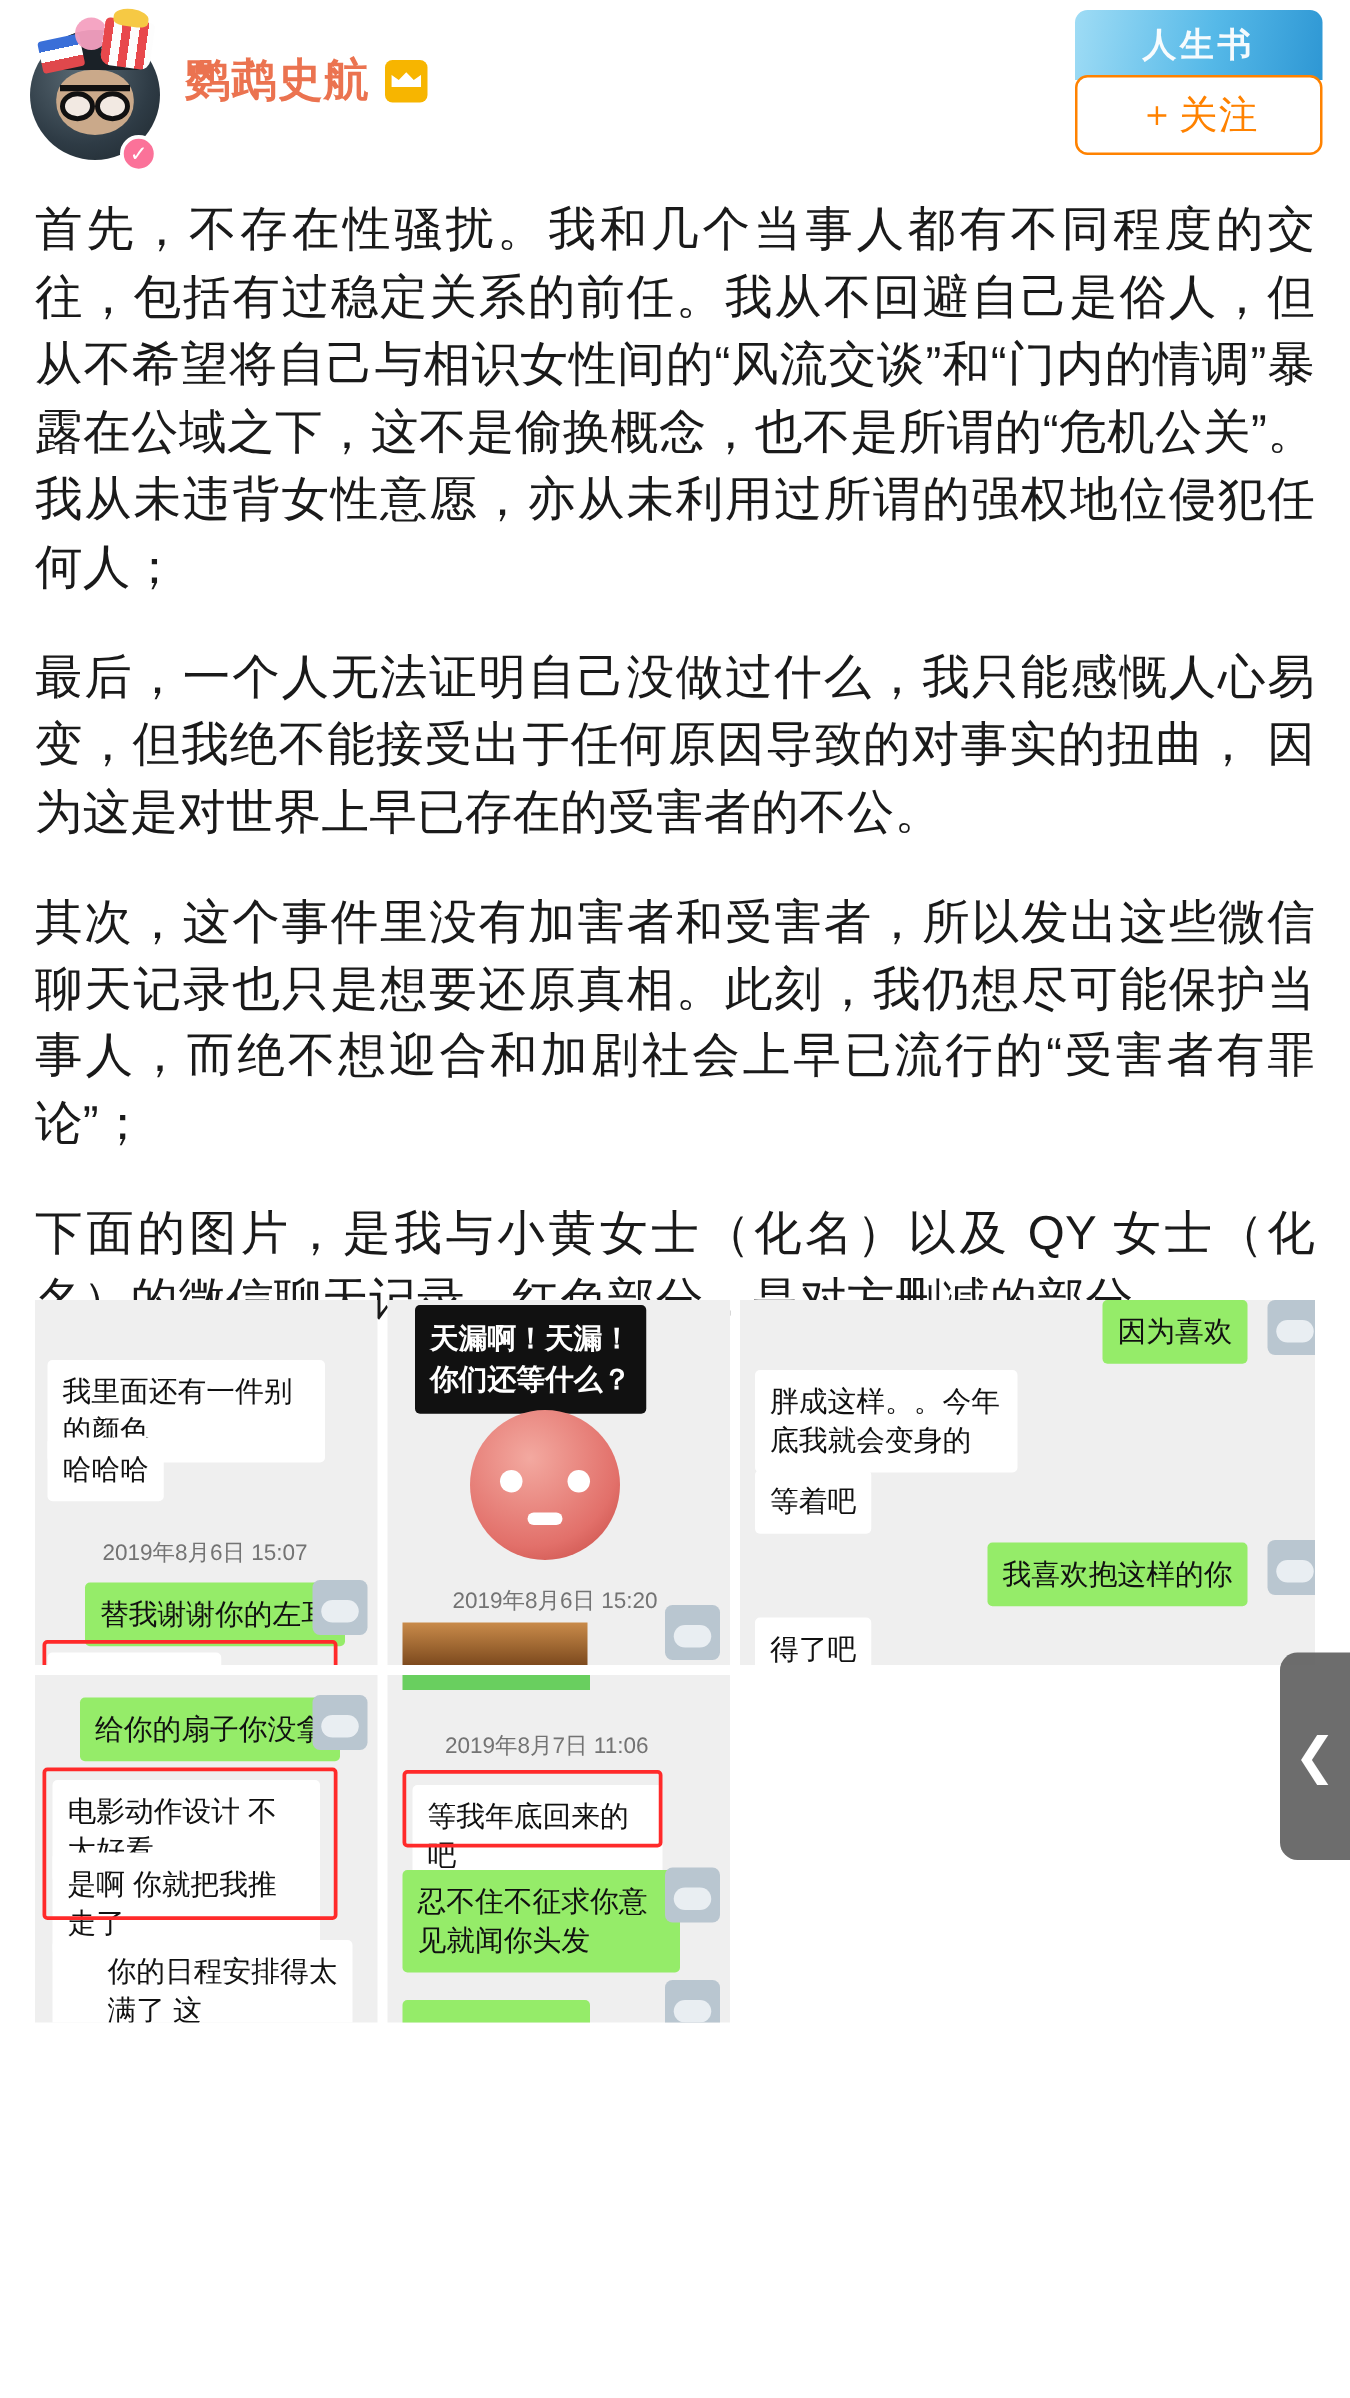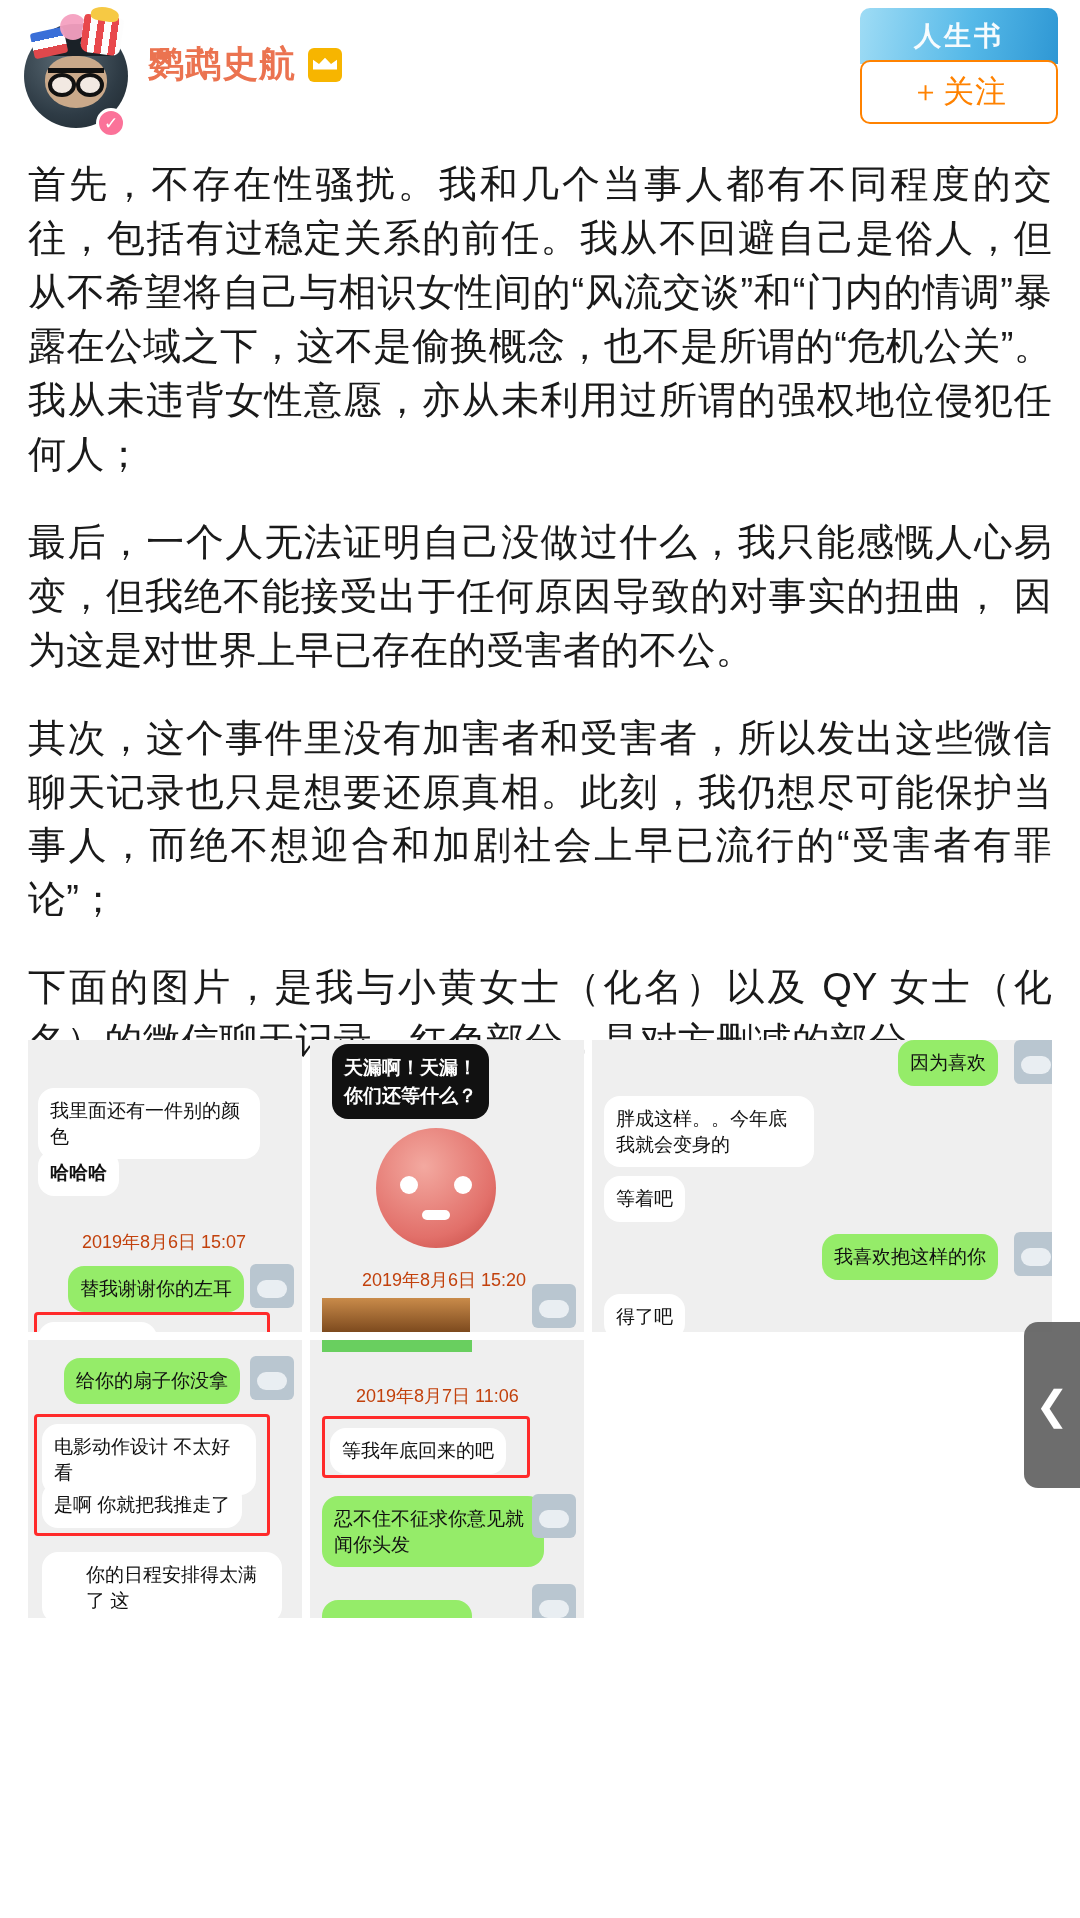--- a/index.html
+++ b/index.html
@@ -266,34 +266,34 @@
     background: #ededed;
   }
   .shot.c1 { background: #efefef; }
   .shot.c2 { background: #efefef; }
   .shot.c3 { background: #efefef; }
 
   .col { display: flex; flex-direction: column; gap: 8px; }
 
   .bubble {
     position: absolute;
-    font-size: 19px;
+    font-size: 23px;
     line-height: 1.35;
     padding: 10px 12px;
-    border-radius: 16px;
+    border-radius: 4px;
     background: #ffffff;
     color: #111;
     max-width: 210px;
   }
   .bubble.green { background: #95ec69; }
   .bubble.dark { background: #111; color: #fff; }
   .stamp {
     position: absolute;
     font-size: 18px;
-    color: #c2410c;
+    color: #737373;
   }
   .thumb {
     position: absolute;
     width: 44px;
     height: 44px;
     border-radius: 6px;
     background: #b9c6d0;
   }
   .thumb .m {
     position: absolute;
@@ -374,21 +374,21 @@
     <p class="para">最后，一个人无法证明自己没做过什么，我只能感慨人心易变，但我绝不能接受出于任何原因导致的对事实的扭曲， 因为这是对世界上早已存在的受害者的不公。</p>
     <p class="para">其次，这个事件里没有加害者和受害者，所以发出这些微信聊天记录也只是想要还原真相。此刻，我仍想尽可能保护当事人，而绝不想迎合和加剧社会上早已流行的“受害者有罪论”；</p>
     <p class="para">下面的图片，是我与小黄女士（化名）以及 QY 女士（化名）的微信聊天记录。红色部分，是对方删减的部分。</p>
   </div>
 
   <div class="shots">
 
     <div class="col">
       <div class="shot c1" style="height:292px">
         <div class="bubble" style="left:10px; top:48px; max-width:222px;">我里面还有一件别的颜色</div>
-        <div class="bubble" style="left:10px; top:110px;font-weight:bold;">哈哈哈</div>
+        <div class="bubble" style="left:10px; top:110px;">哈哈哈</div>
         <div class="stamp" style="left:54px; top:190px;">2019年8月6日 15:07</div>
         <div class="bubble green" style="left:40px; top:226px;">替我谢谢你的左耳</div>
         <div class="thumb" style="right:8px; top:224px;">
             <span class="m"></span>
           </div>
         <div class="bubble" style="left:10px; top:282px; max-width:180px;">她还在生气</div>
         <div class="redbox" style="left:6px; top:272px; width:236px; height:40px;"></div>
       </div>
 
       <div class="shot c1" style="height:278px">

